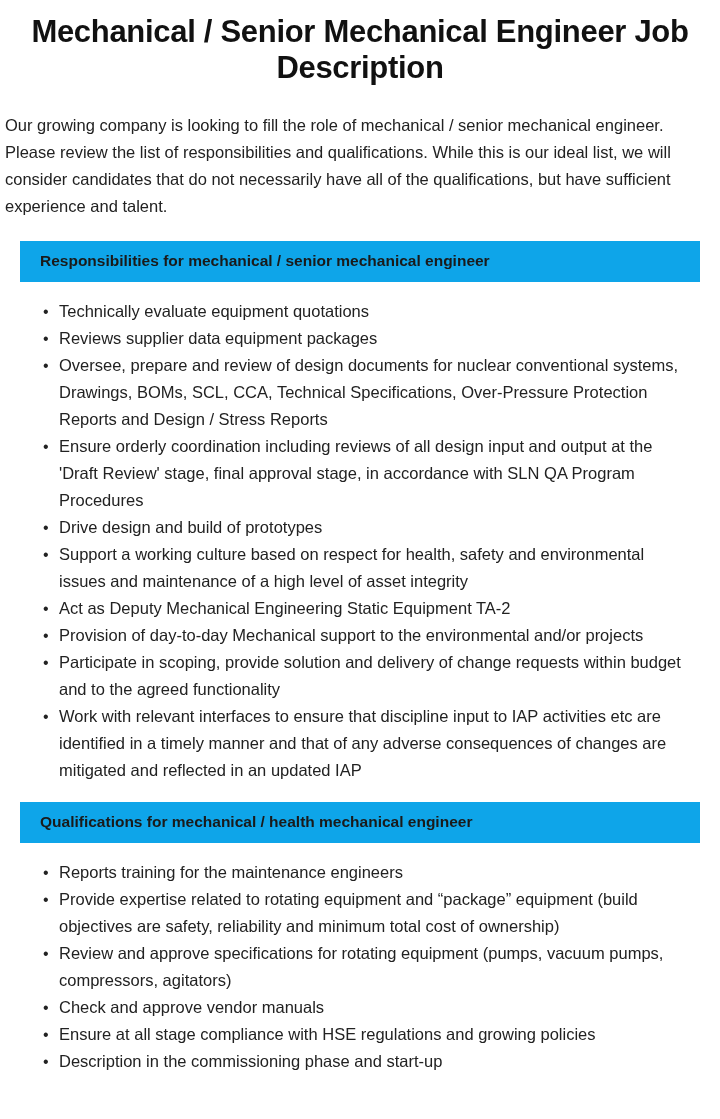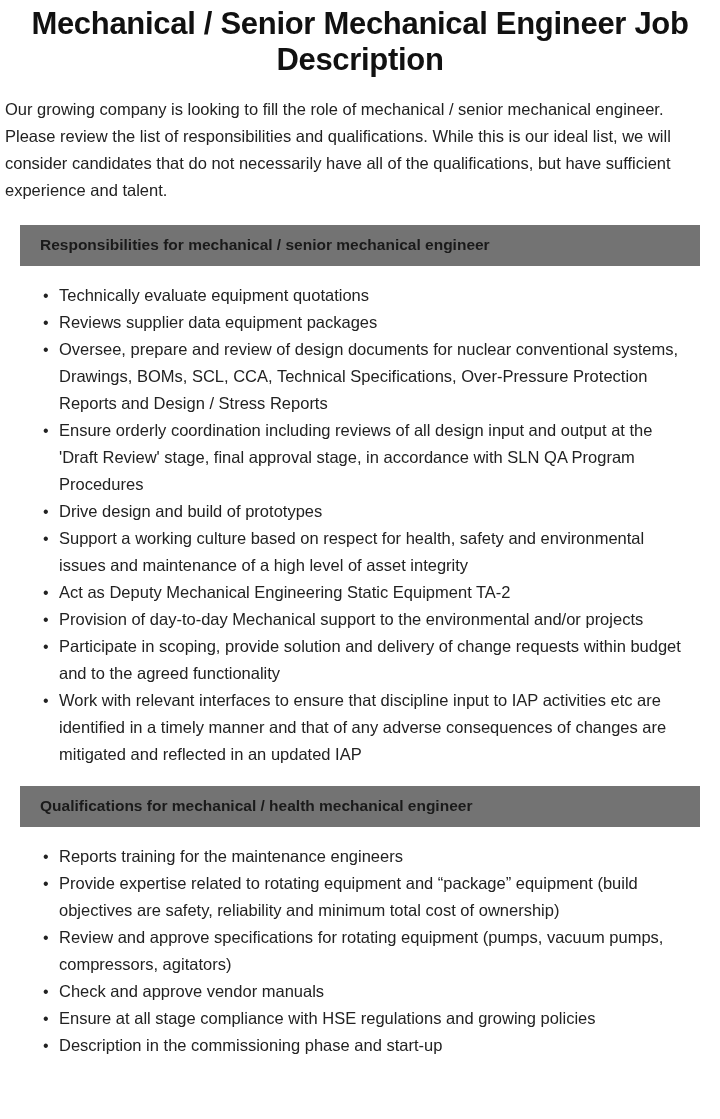--- a/index.html
+++ b/index.html
@@ -20,37 +20,37 @@
     box-sizing: border-box;
     padding: 0;
     position: relative;
   }
   .page-title {
     font-size: 31px;
     line-height: 36px;
     font-weight: bold;
     text-align: center;
     color: #111111;
-    margin: 0;
+    margin: 8px;
     padding: 6px 16px 0 16px;
     letter-spacing: -0.3px;
   }
   .intro {
     font-size: 16.5px;
     line-height: 27px;
     color: #222222;
     margin: 0;
     padding: 18px 30px 0 5px;
     text-align: left;
   }
   .section {
     margin-top: 21px;
   }
   .section-header {
-    background: #737373;
+    background: #0ea5e9;
     margin: 0 20px 0 20px;
     padding: 11px 20px 12px 20px;
     box-sizing: border-box;
   }
   .section-header-text {
     font-size: 15.5px;
     line-height: 18px;
     font-weight: bold;
     color: #1a1a1a;
     display: block;

